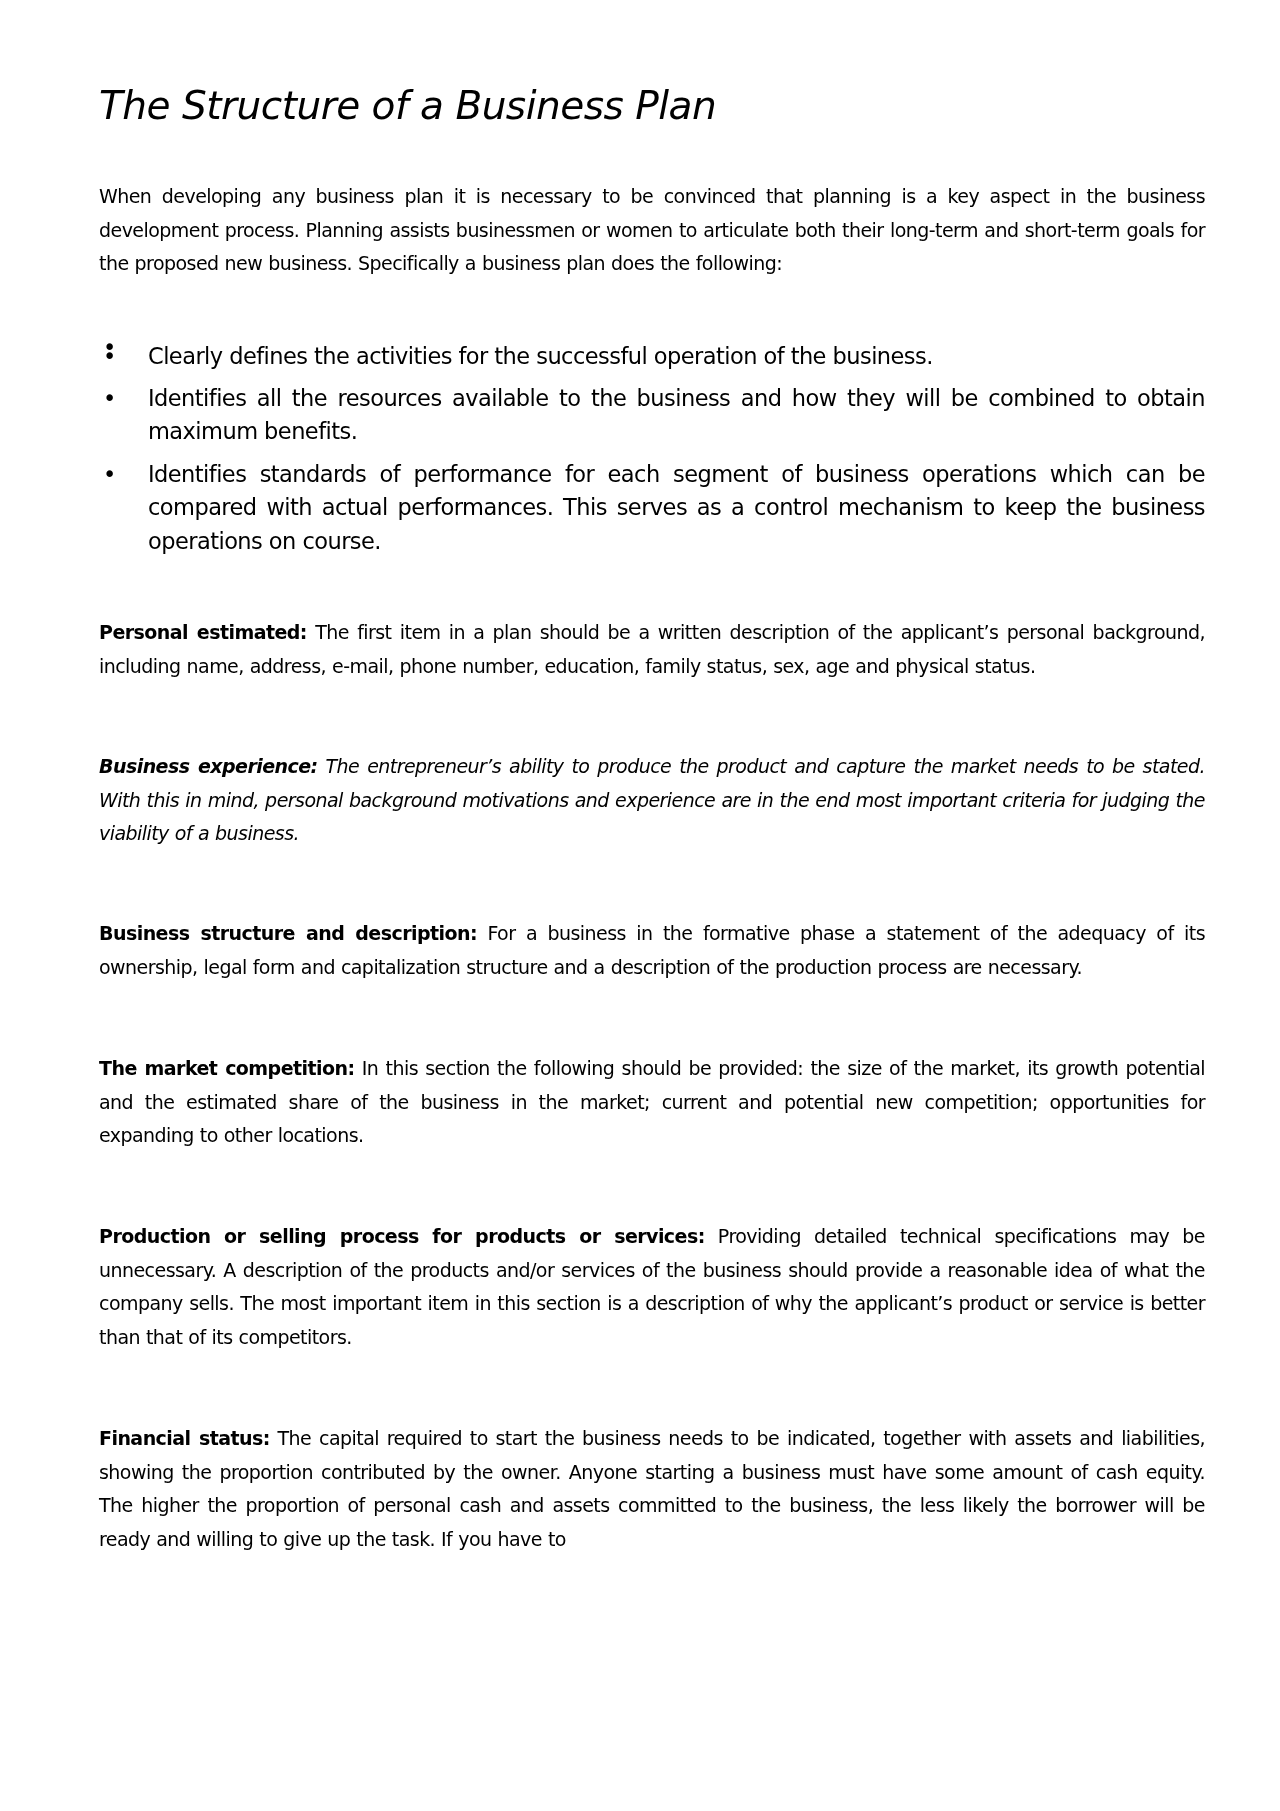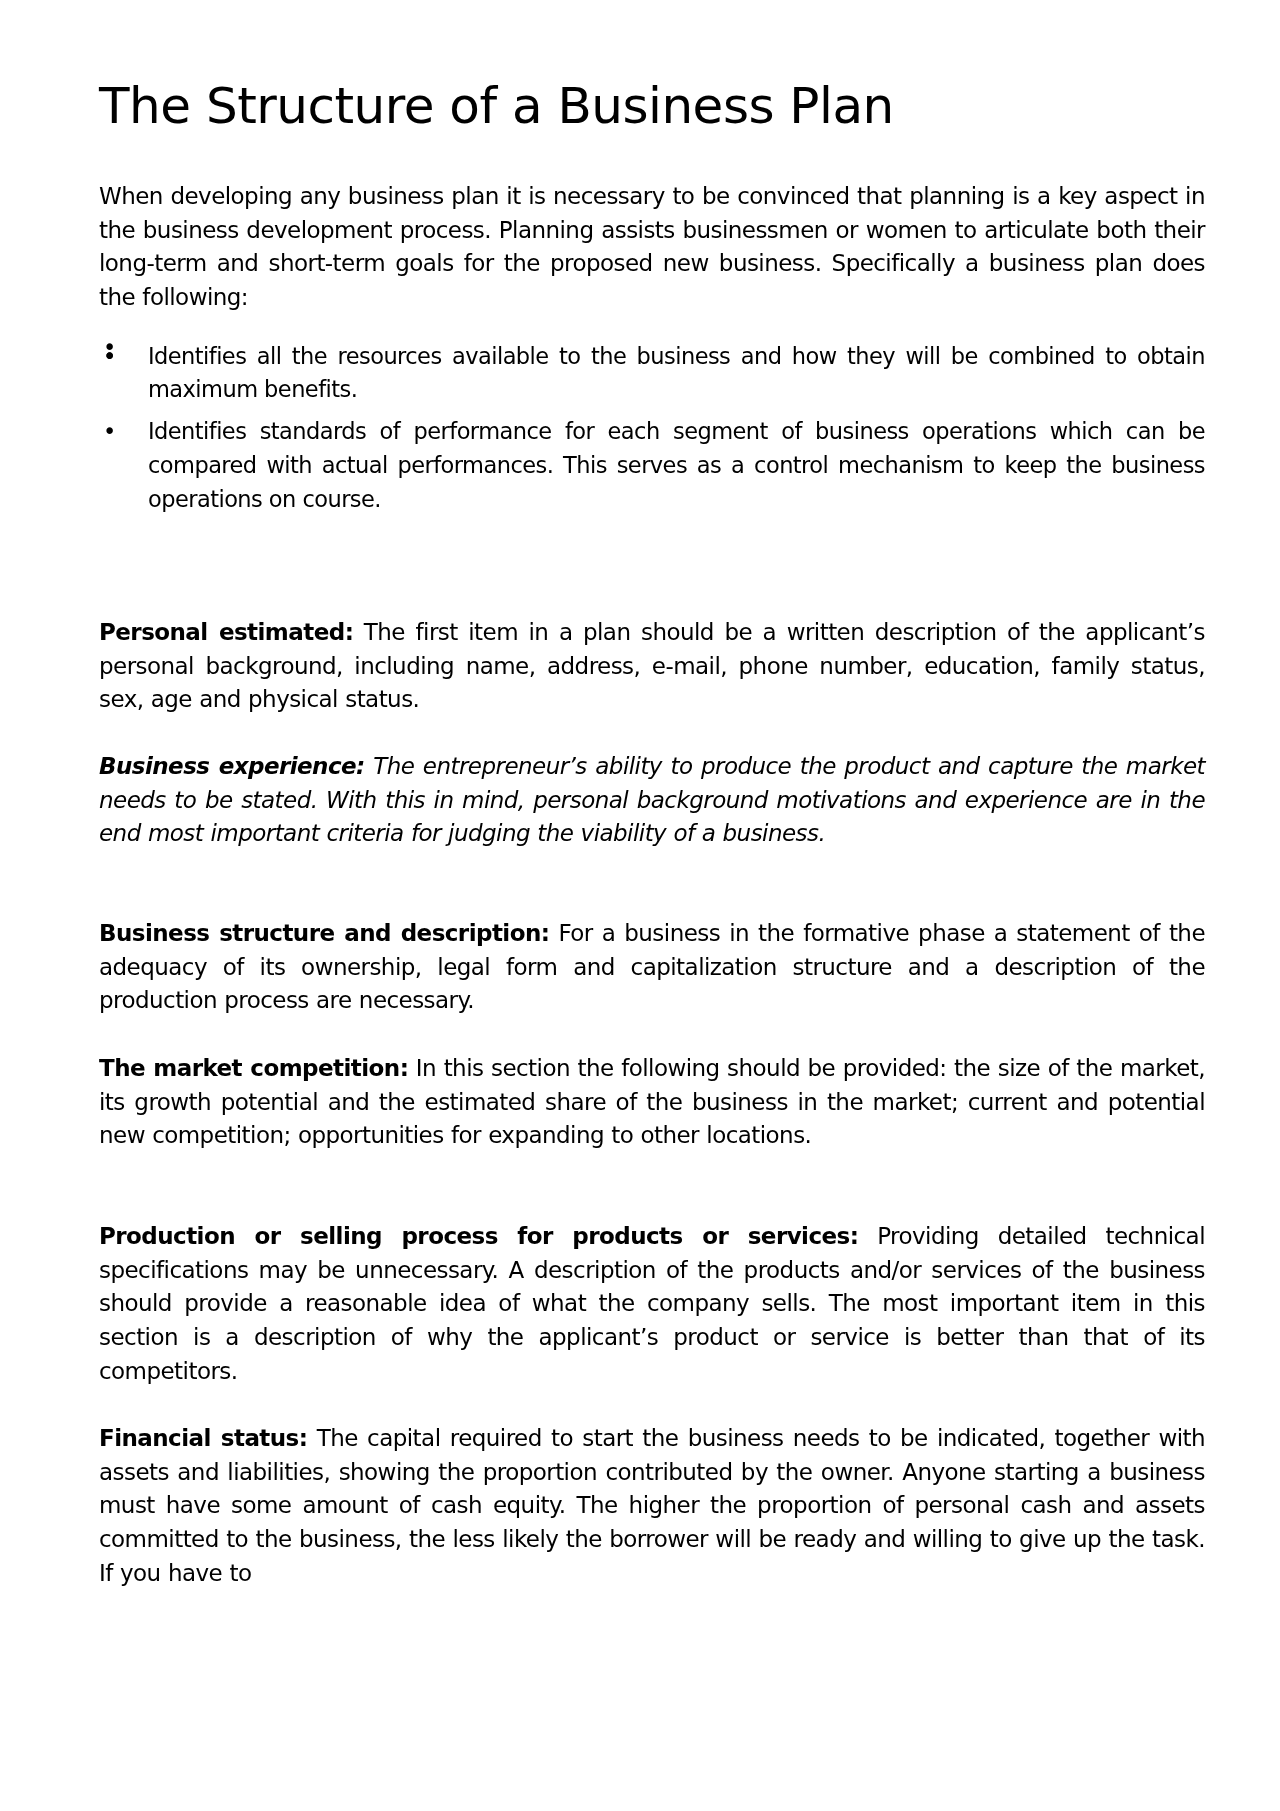--- a/index.html
+++ b/index.html
@@ -1,35 +1,35 @@
 <!DOCTYPE html>
 <html><head>
 <meta charset="utf-8">
 <style>
   html, body { margin: 0; padding: 0; background: #ffffff; }
   body { width: 1280px; height: 1811px; position: relative; overflow: hidden; color: #000; }
   .page { position: absolute; left: 99px; top: 0; width: 1106px; font-family: "DejaVu Sans", sans-serif; }
-  .title { position: absolute; top: 76px; left: 0; margin: 0; font-weight: normal; font-size: 50px; letter-spacing: -0.5px; white-space: nowrap; line-height: 60px; }
-  .para { position: absolute; left: 0; width: 1106px; margin: 0; font-size: 23px; line-height: 33.7px; text-align: justify; letter-spacing: -0.55px; word-spacing: 0.5px; }
+  .title { position: absolute; top: 76px; left: 0; margin: 0; font-weight: normal; font-size: 39px; letter-spacing: -0.5px; white-space: nowrap; line-height: 60px; font-style: italic; }
+  .para { position: absolute; left: 0; width: 1106px; margin: 0; font-size: 19px; line-height: 33.7px; text-align: justify; letter-spacing: -0.55px; word-spacing: 0.5px; }
   .para b { font-weight: bold; }
   ul.bullets { position: absolute; left: 0; top: 331px; width: 1106px; margin: 0; padding: 0; list-style: none; }
   ul.bullets li { position: relative; padding-left: 49px; font-size: 22.5px; line-height: 33.7px; text-align: justify; letter-spacing: -0.55px; margin-bottom: 8.5px; }
   ul.bullets li .dot { position: absolute; left: 4px; top: 0; }
 </style>
 </head>
 <body>
 
 <div class="page">
   <h1 class="title">The Structure of a Business Plan</h1>
 
   <p class="para" style="top:180px;">When developing any business plan it is necessary to be convinced that planning is a key aspect in the business development process. Planning assists businessmen or women to articulate both their long-term and short-term goals for the proposed new business. Specifically a business plan does the following:</p>
 
   <ul class="bullets">
     <li><span class="dot">•</span></li>
-    <li><span class="dot">•</span></li>
+    <li><span class="dot">•</span><span>Clearly defines the activities for the successful operation of the business.</span></li>
     <li><span class="dot">•</span><span>Identifies all the resources available to the business and how they will be combined to obtain maximum benefits.</span></li>
     <li><span class="dot">•</span><span>Identifies standards of performance for each segment of business operations which can be compared with actual performances. This serves as a control mechanism to keep the business operations on course.</span></li>
   </ul>
 
   <p class="para" style="top:616px;"><b>Personal estimated:</b><span> The first item in a plan should be a written description of the applicant’s personal background, including name, address, e-mail, phone number, education, family status, sex, age and physical status.</span></p>
 
   <p class="para" style="top:750px;font-style:italic;"><b>Business experience:</b><span> The entrepreneur’s ability to produce the product and capture the market needs to be stated. With this in mind, personal background motivations and experience are in the end most important criteria for judging the viability of a business.</span></p>
 
   <p class="para" style="top:917px;"><b>Business structure and description:</b><span> For a business in the formative phase a statement of the adequacy of its ownership, legal form and capitalization structure and a description of the production process are necessary.</span></p>
 

